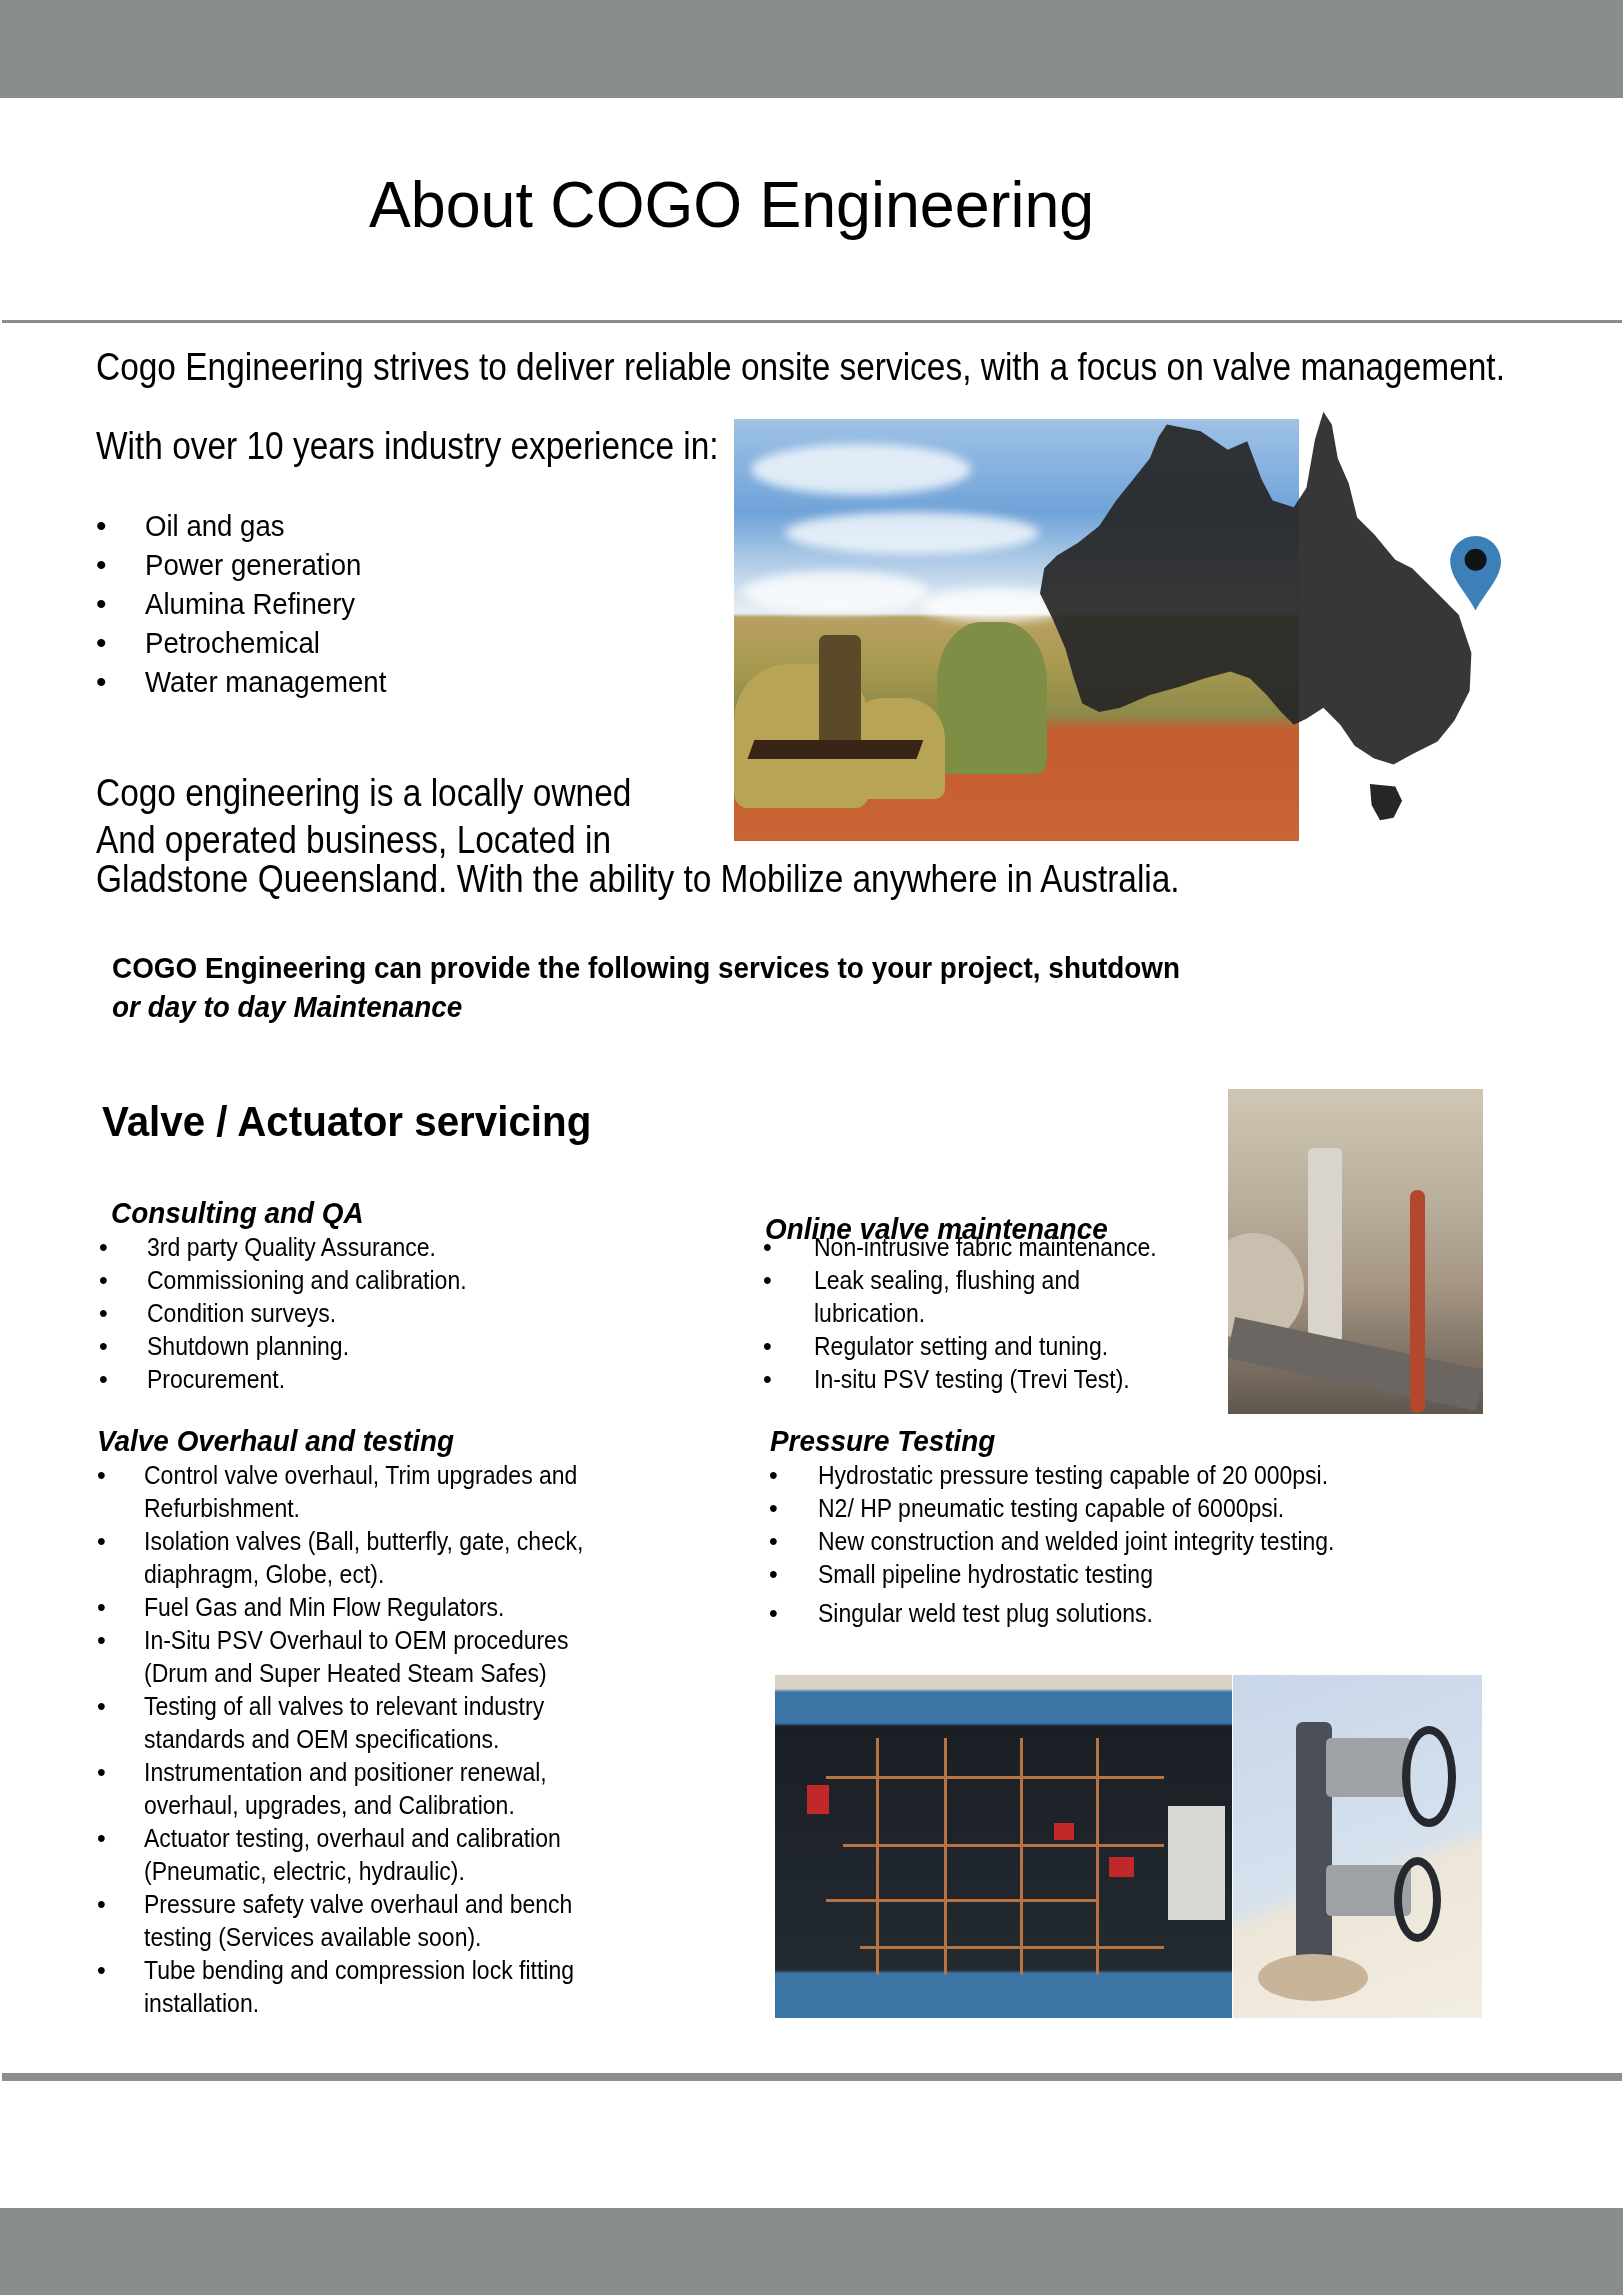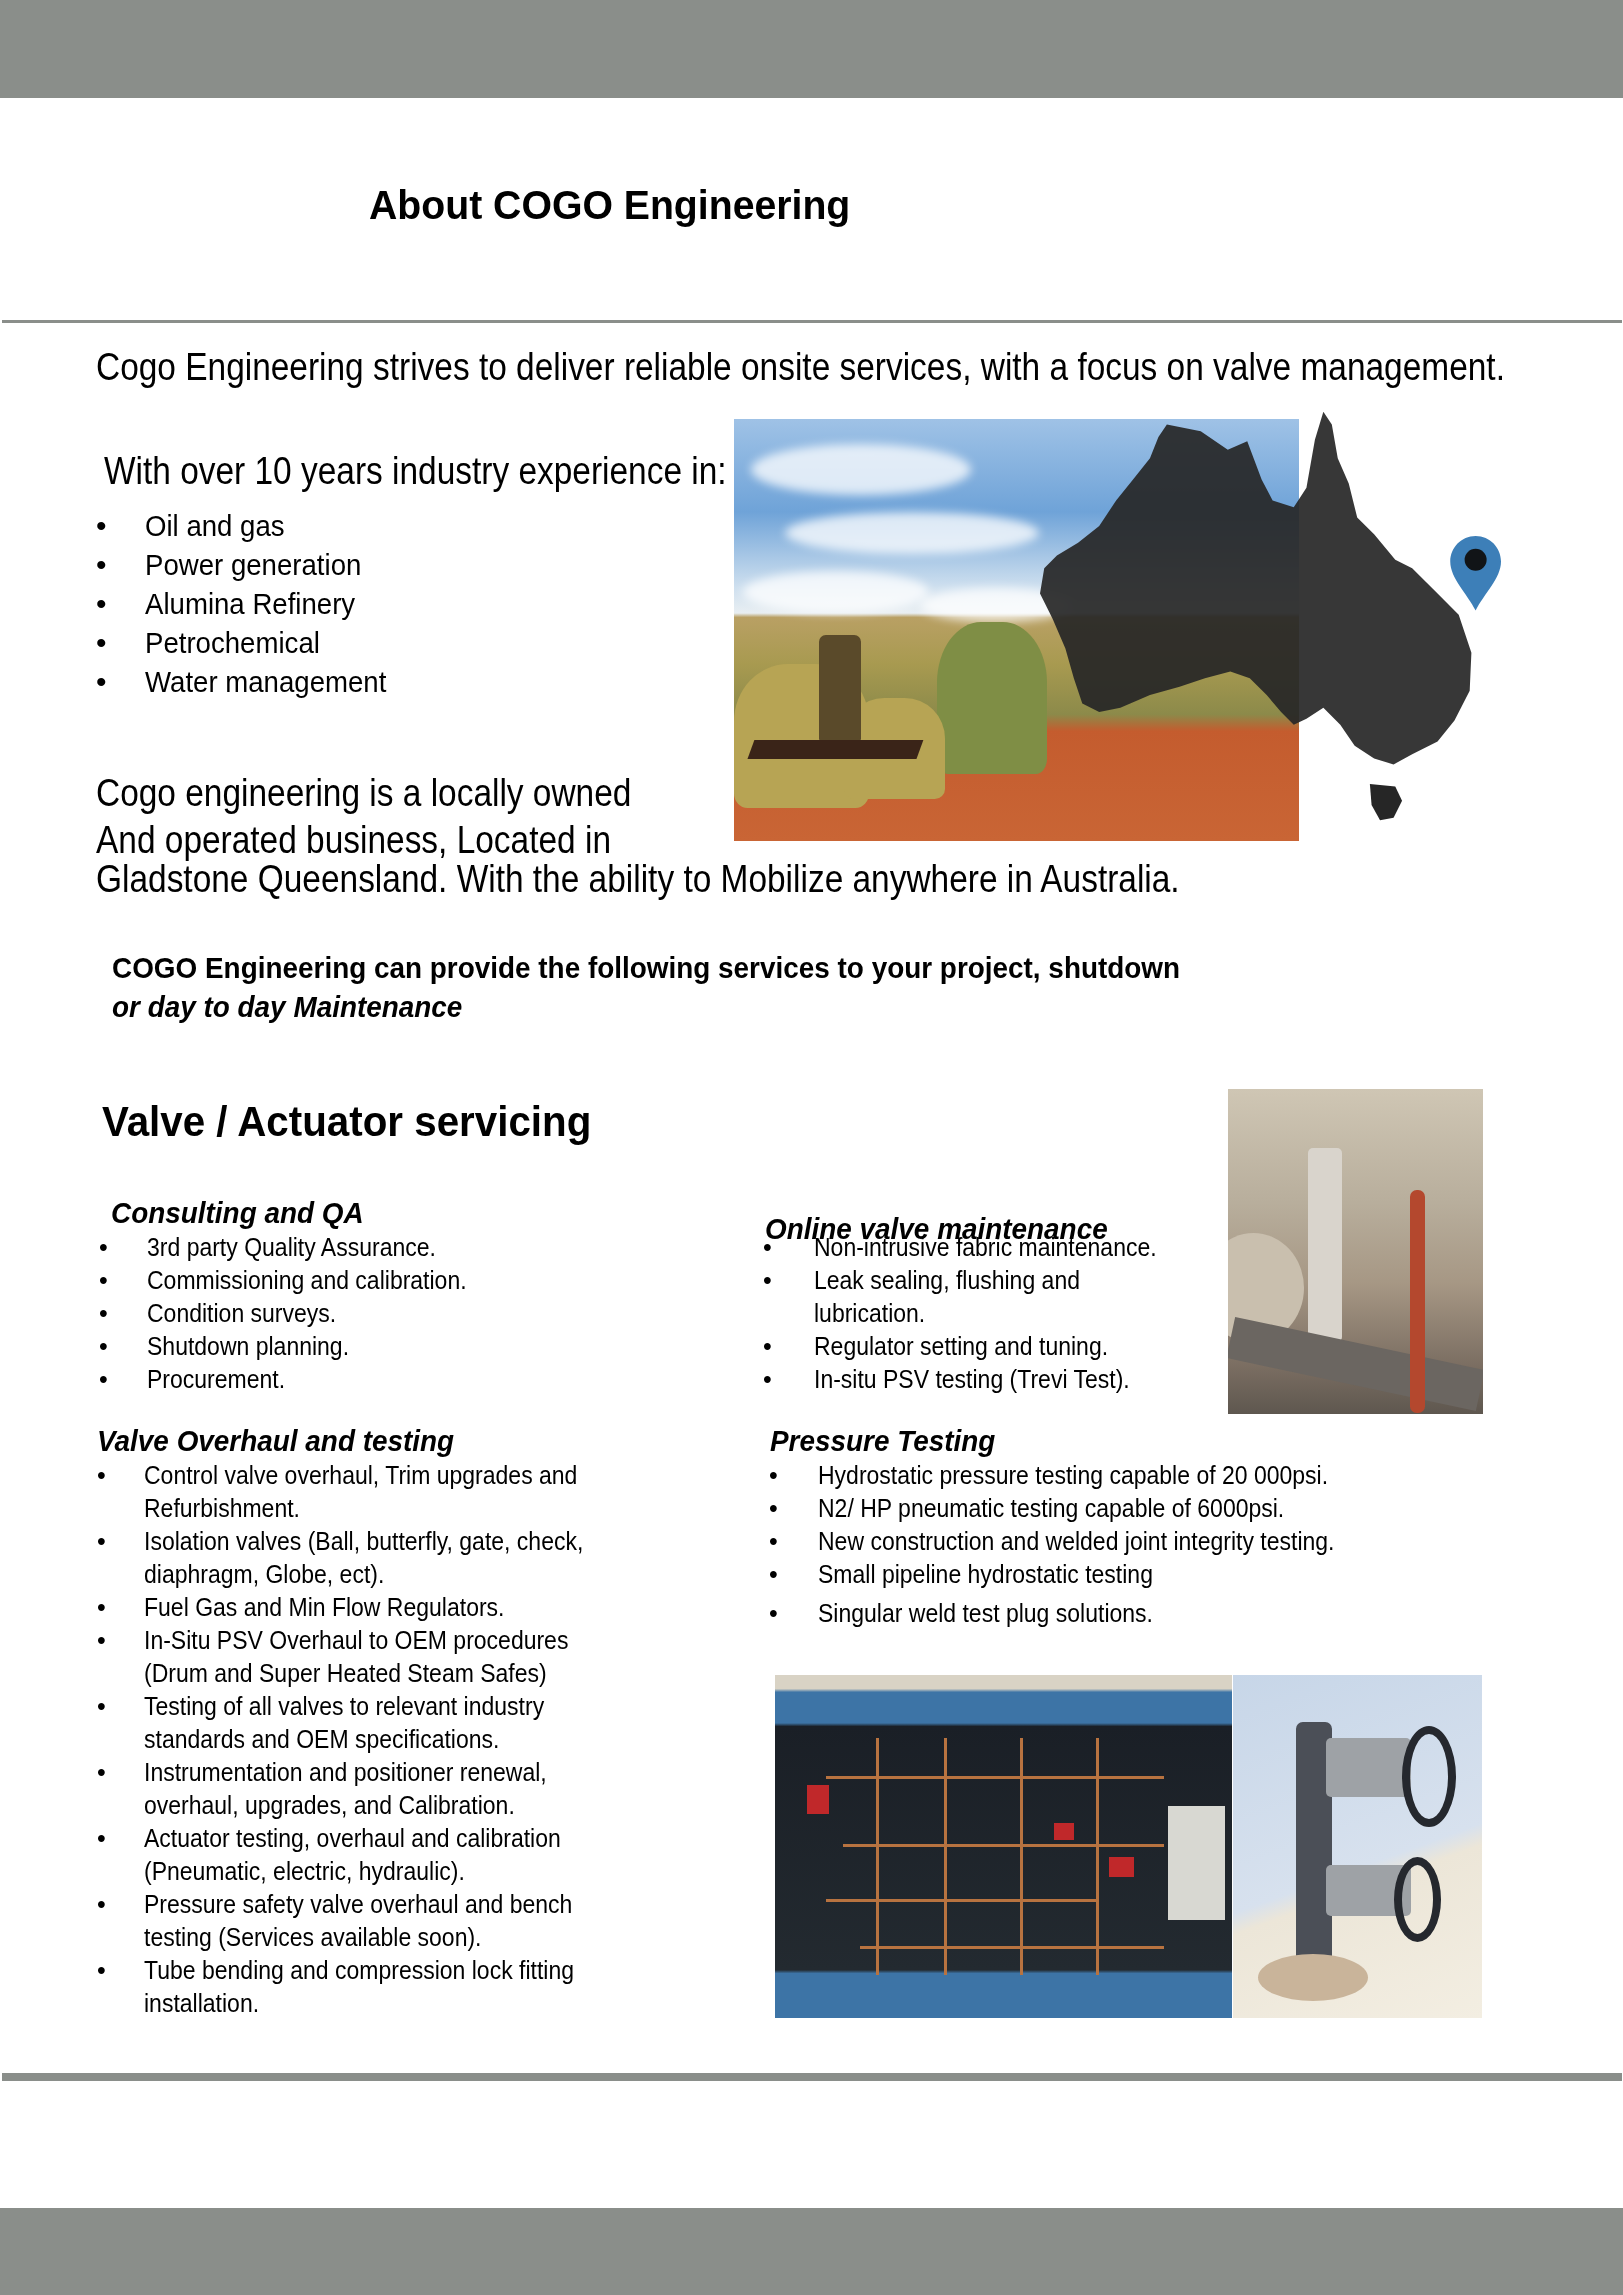--- a/index.html
+++ b/index.html
@@ -9,28 +9,28 @@
   .band { position: absolute; left: 0; width: 1623px; background: #8a8e8a; }
   .band.top { top: 0; height: 98px; }
   .band.bottom { top: 2208px; height: 87px; }
   .rule { position: absolute; left: 1.7px; width: 1620px; background: #8a8e8a; }
   .rule.r1 { top: 320px; height: 3.4px; }
   .rule.r2 { top: 2073px; height: 7.6px; }
 
   .abs { position: absolute; white-space: nowrap; }
   .cond { display: inline-block; transform-origin: left top; }
 
-  .title { left: 369px; top: 167px; font-size: 40px; font-weight: bold; line-height: 76px; }
+  .title { left: 369px; top: 167px; font-size: 64px; font-weight: normal; line-height: 76px; }
   .title .cond { transform: scaleX(0.98); }
 
   .body36 { font-size: 38px; line-height: 39px; }
   .body36 .cond { transform: scaleX(0.88); }
 
   .intro { left: 96px; top: 348px; }
-  .exp-head { left: 104px; top: 427px; margin-top: 25px; }
+  .exp-head { left: 96px; top: 427px; }
   .industry-list { left: 96px; top: 506px; list-style: none; font-size: 30px; line-height: 39px; }
   .industry-list li { position: relative; padding-left: 49px; }
   .industry-list li .dot { position: absolute; left: 0; top: 0; }
 
   .services-lead { left: 112px; top: 948px; font-size: 30px; font-weight: bold; line-height: 39px; }
   .services-lead .cond { transform: scaleX(0.93); }
 
   .sec-title { left: 102px; top: 1096px; font-size: 42px; font-weight: bold; line-height: 51px; }
   .sec-title .cond { transform: scaleX(0.96); }
 

